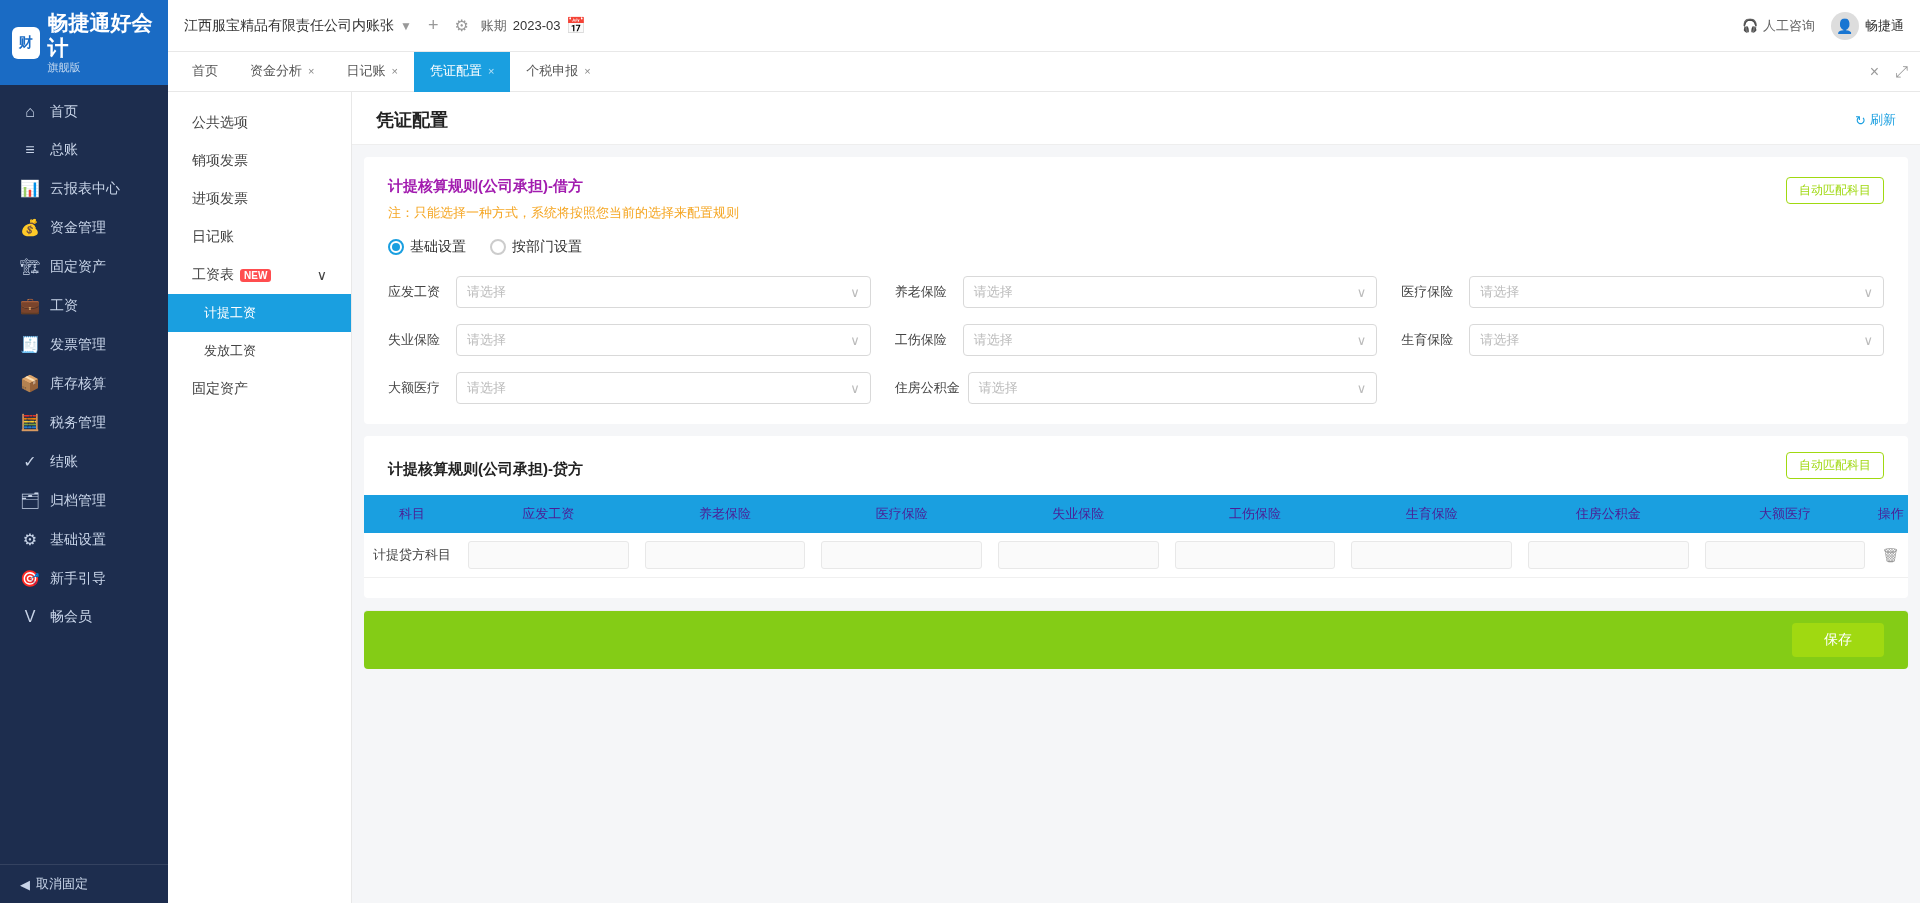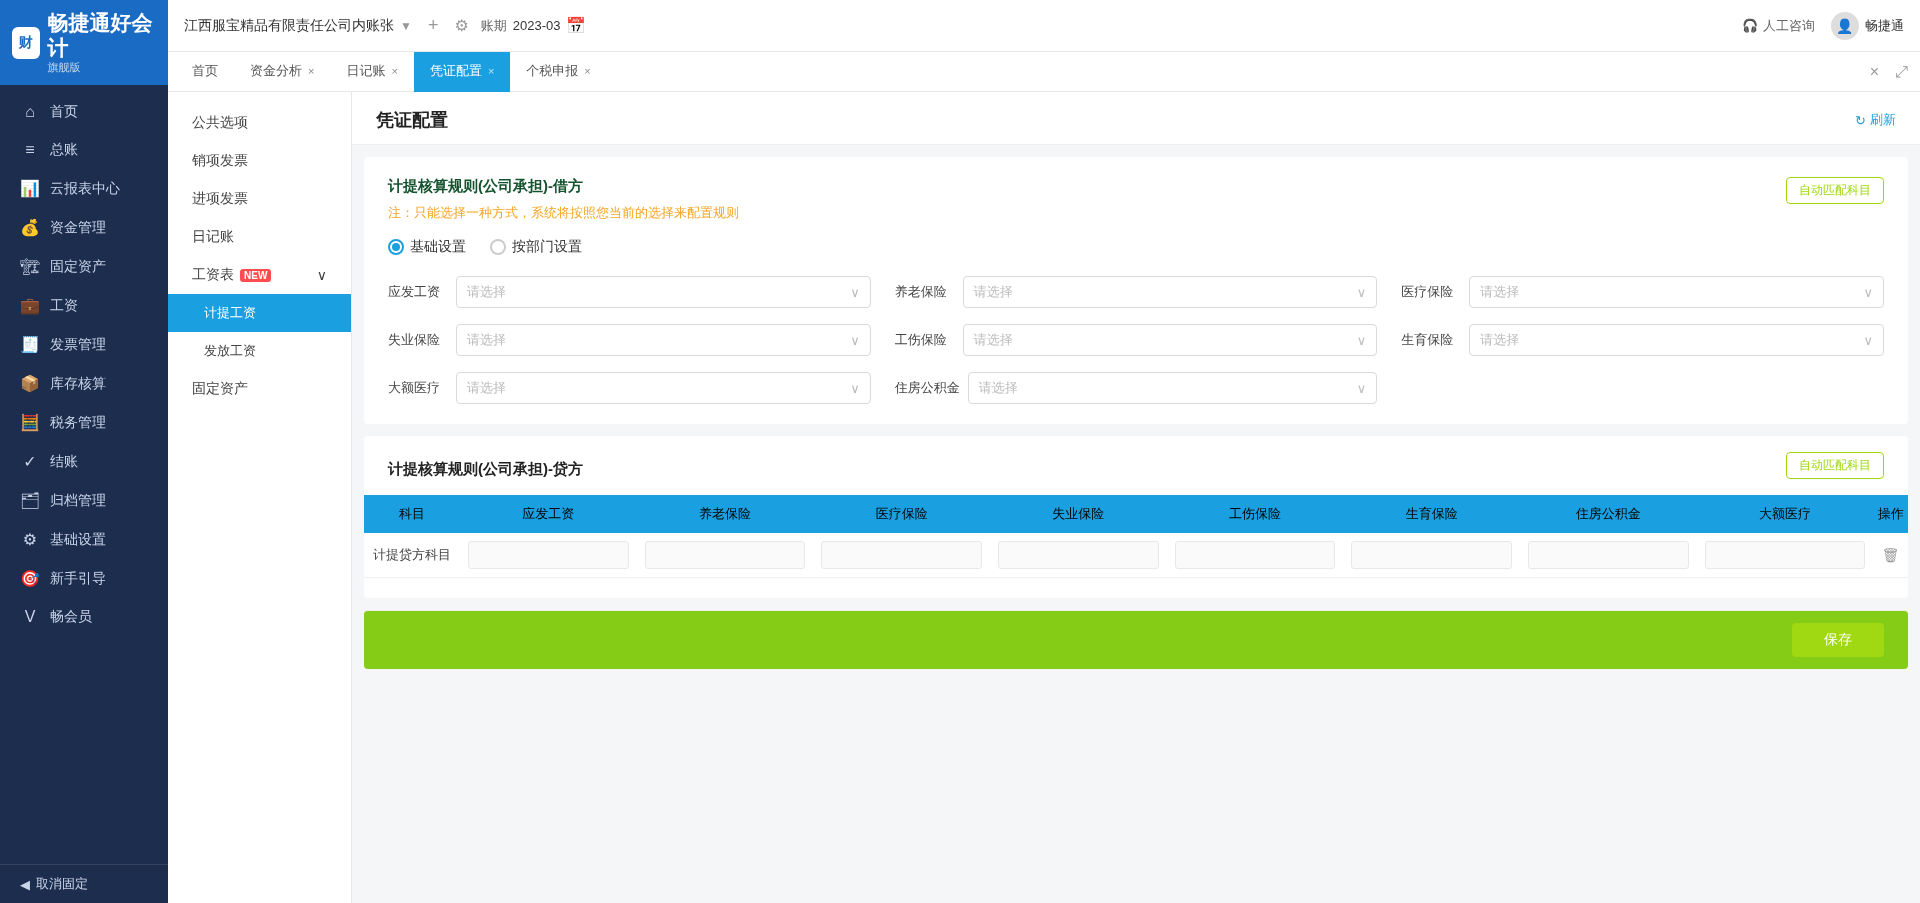--- a/index.html
+++ b/index.html
@@ -146,21 +146,21 @@
       display: flex; align-items: center; gap: 4px;
       font-size: 13px; color: #1a9fe0; cursor: pointer; border: none; background: none;
     }
 
     .section {
       background: white;
       margin: 0 12px 12px;
       border-radius: 4px;
       padding: 20px 24px;
     }
-    .section-title { font-size: 15px; font-weight: bold; color: #14532d; margin-bottom: 8px; }
+    .section-title { font-size: 15px; font-weight: bold; color: #a21caf; margin-bottom: 8px; }
     .section-note { font-size: 13px; color: #f5a623; margin-bottom: 16px; }
 
     .radio-group { display: flex; align-items: center; gap: 24px; margin-bottom: 20px; }
     .radio-item { display: flex; align-items: center; gap: 6px; cursor: pointer; font-size: 14px; color: #333; }
     .radio-circle {
       width: 16px; height: 16px; border-radius: 50%;
       border: 2px solid #ccc;
       display: flex; align-items: center; justify-content: center;
     }
     .radio-circle.checked { border-color: #1a9fe0; }
@@ -197,21 +197,21 @@
     .credit-header {
       display: flex; align-items: center; justify-content: space-between;
       padding: 16px 24px 8px;
     }
     .credit-title { font-size: 15px; font-weight: bold; color: #222; }
 
     .table-wrap { margin: 0; }
     .data-table { width: 100%; border-collapse: collapse; }
     .data-table thead tr { background: #1a9fe0; }
     .data-table thead th {
-      color: #000000; font-size: 13px; font-weight: normal;
+      color: #4c1d95; font-size: 13px; font-weight: normal;
       padding: 10px 3px; text-align: center; border: none;
     }
     .data-table tbody tr { background: white; }
     .data-table tbody td {
       padding: 8px; text-align: center; border-bottom: 1px solid #f0f0f0;
       font-size: 13px; color: #444;
     }
     .td-input {
       width: 100%; height: 28px; border: 1px solid #e8e8e8;
       border-radius: 3px; text-align: center; font-size: 12px;

